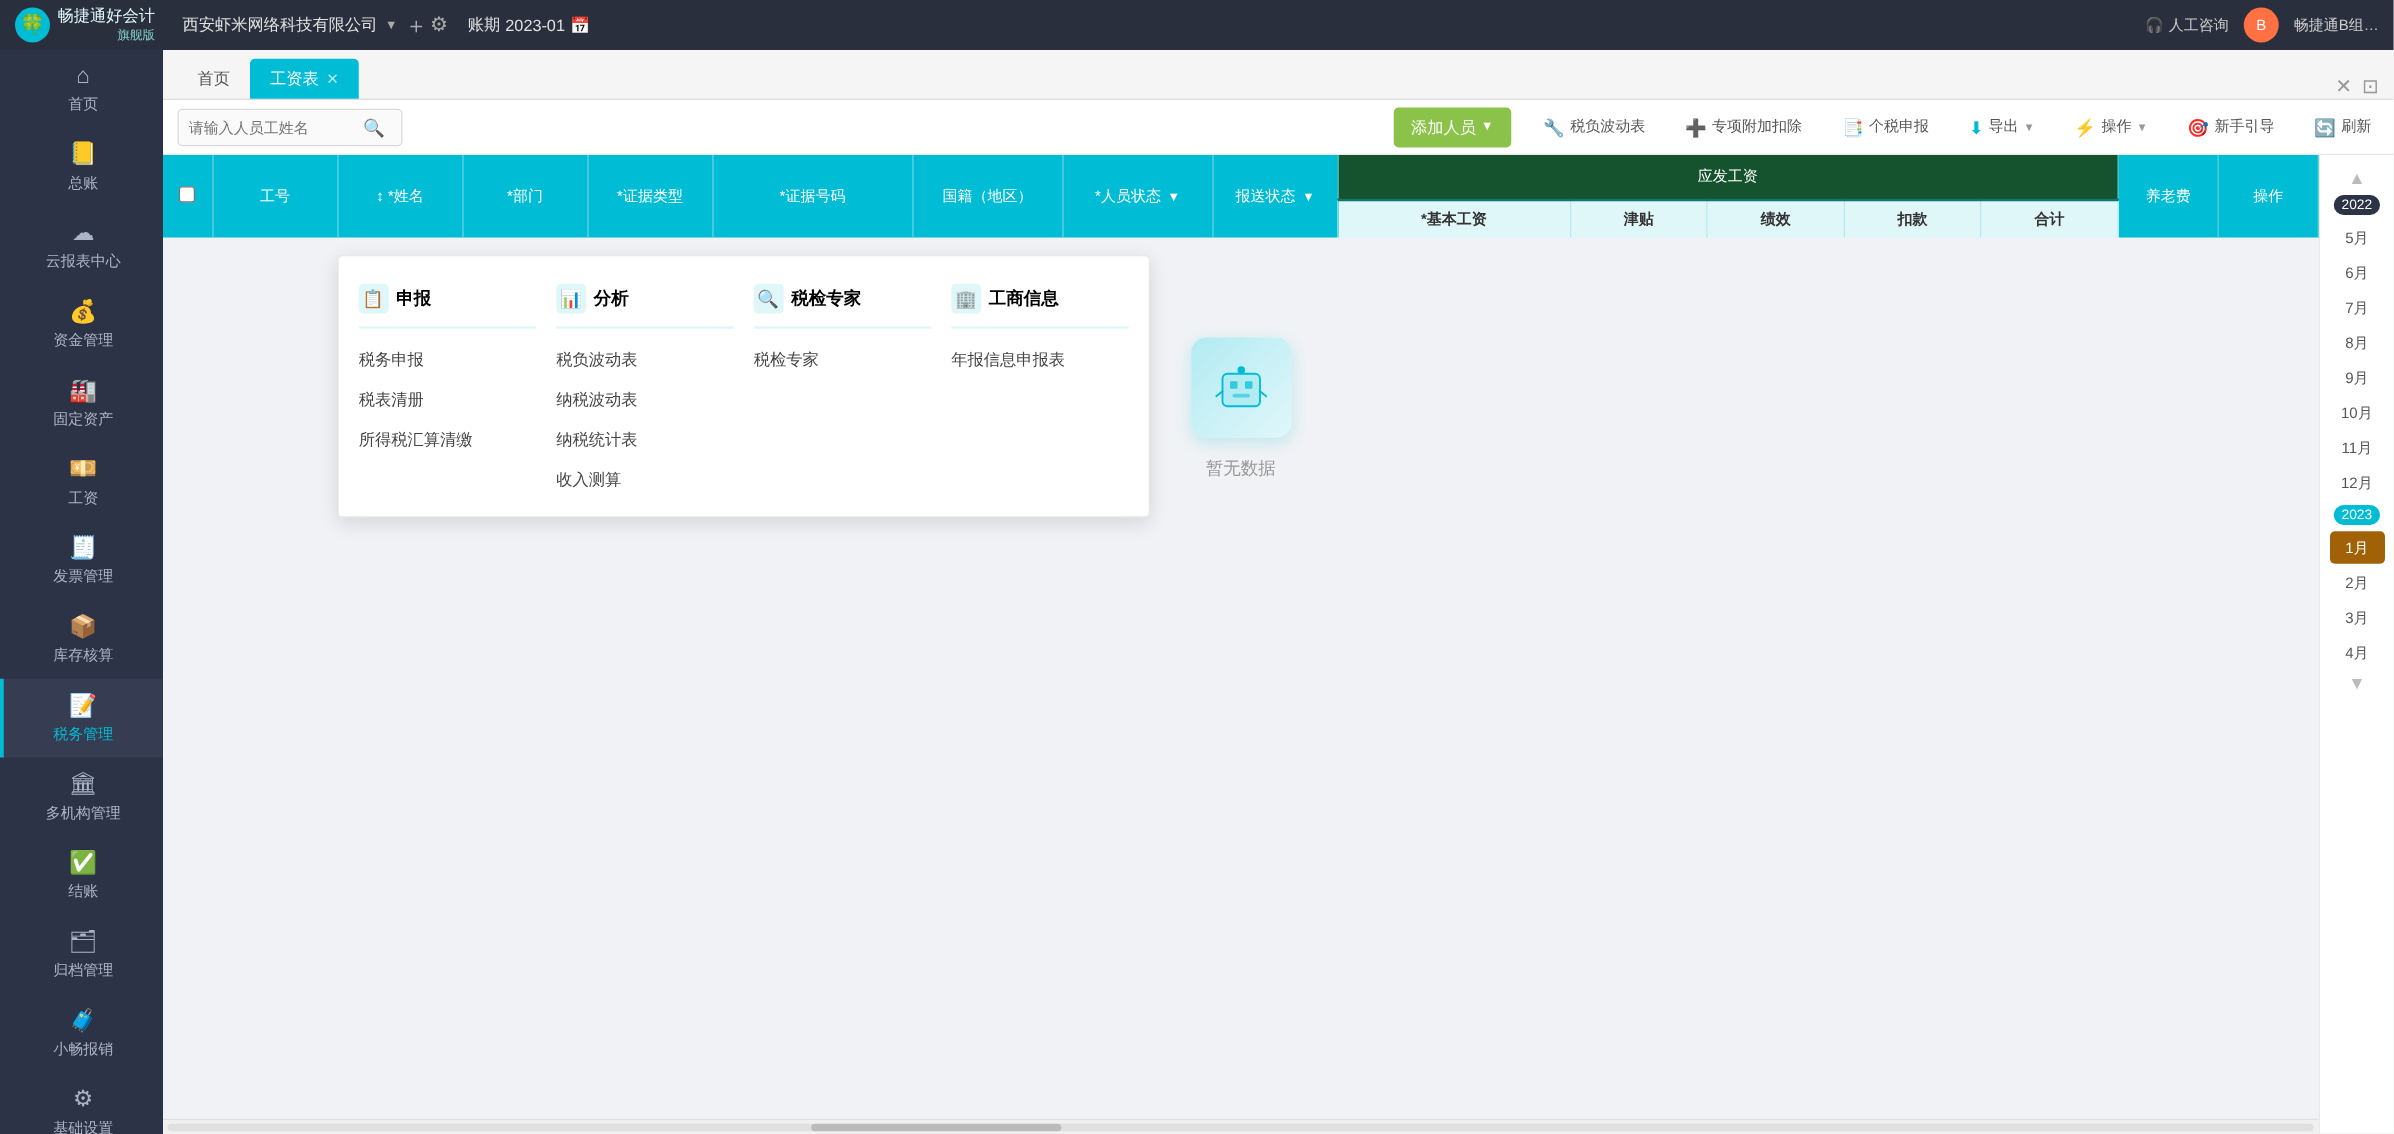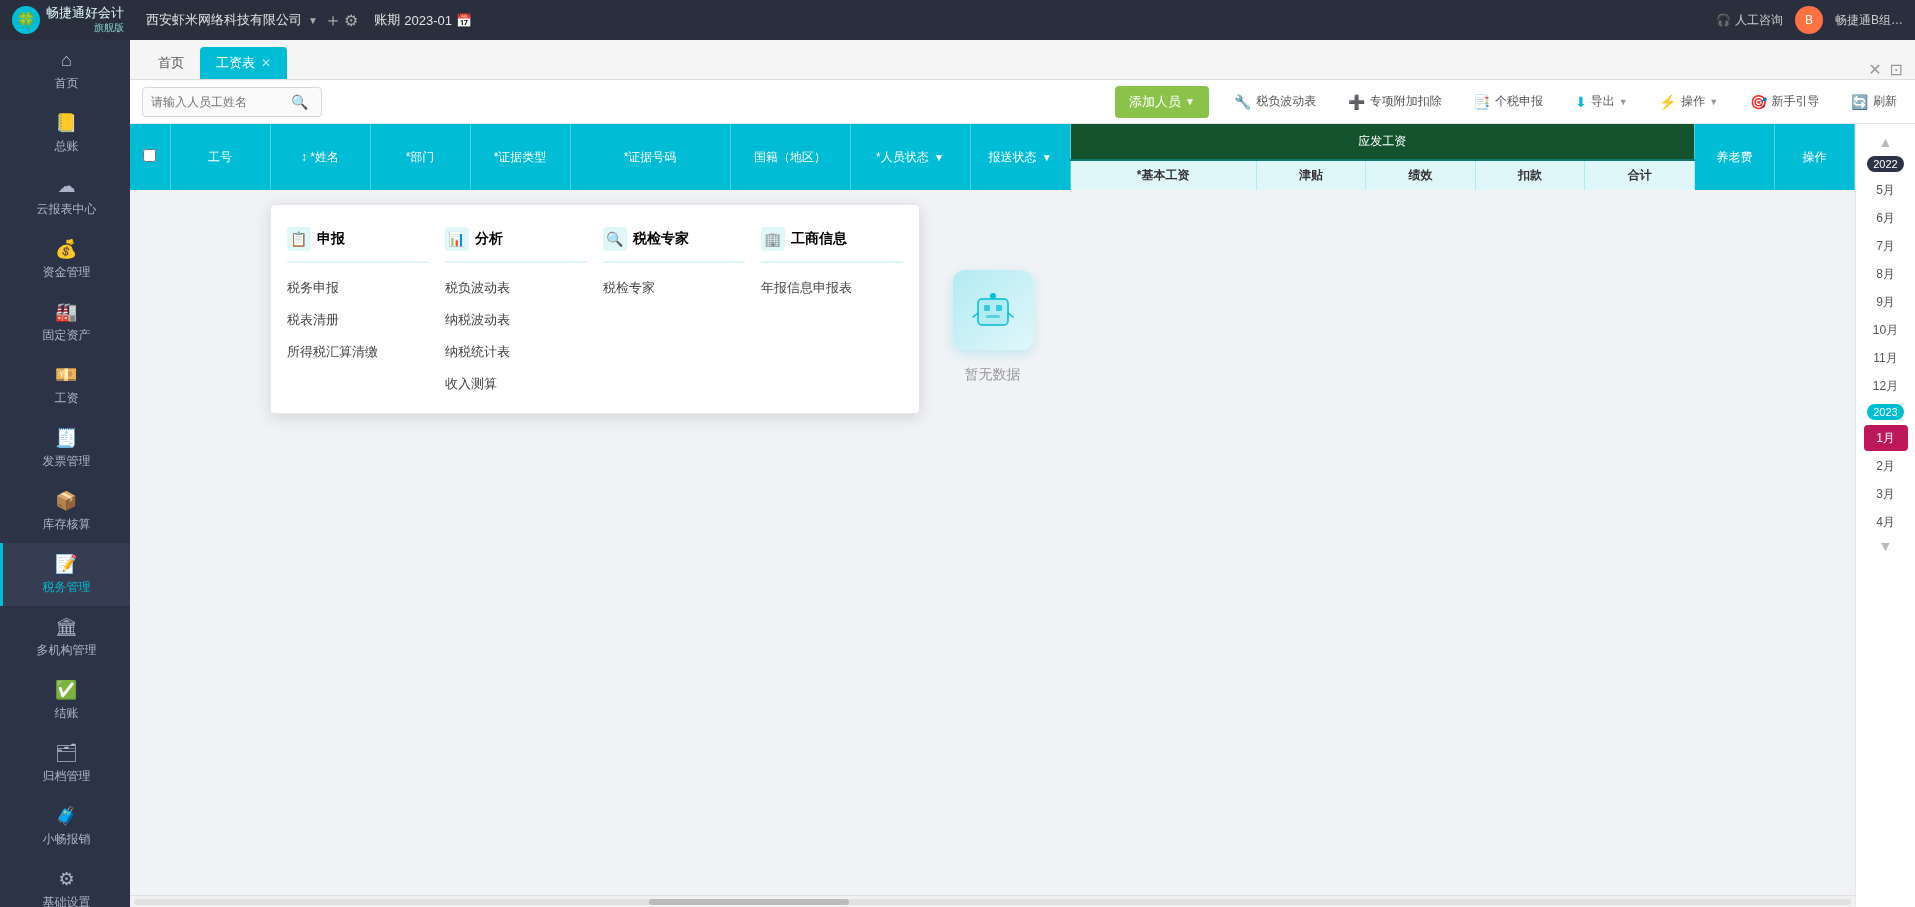--- a/index.html
+++ b/index.html
@@ -249,21 +249,21 @@
       font-size: 11px; color: #fff;
       background: #2d3346; padding: 2px 6px; border-radius: 8px; margin: 4px 0;
     }
     .cal-month-item {
       width: 44px; height: 26px;
       display: flex; align-items: center; justify-content: center;
       font-size: 12px; color: #555; cursor: pointer;
       border-radius: 4px; margin: 1px 0;
     }
     .cal-month-item.active {
-      background: #be185d; color: #fff; border-radius: 4px;
+      background: #a16207; color: #fff; border-radius: 4px;
     }
 
     
     .scrollbar-bottom {
       height: 12px; background: #f0f0f0;
       border-top: 1px solid #e0e0e0;
       display: flex; align-items: center; padding: 0 4px;
     }
     .scrollbar-track {
       flex: 1; height: 6px; background: #e0e0e0; border-radius: 3px; position: relative;

